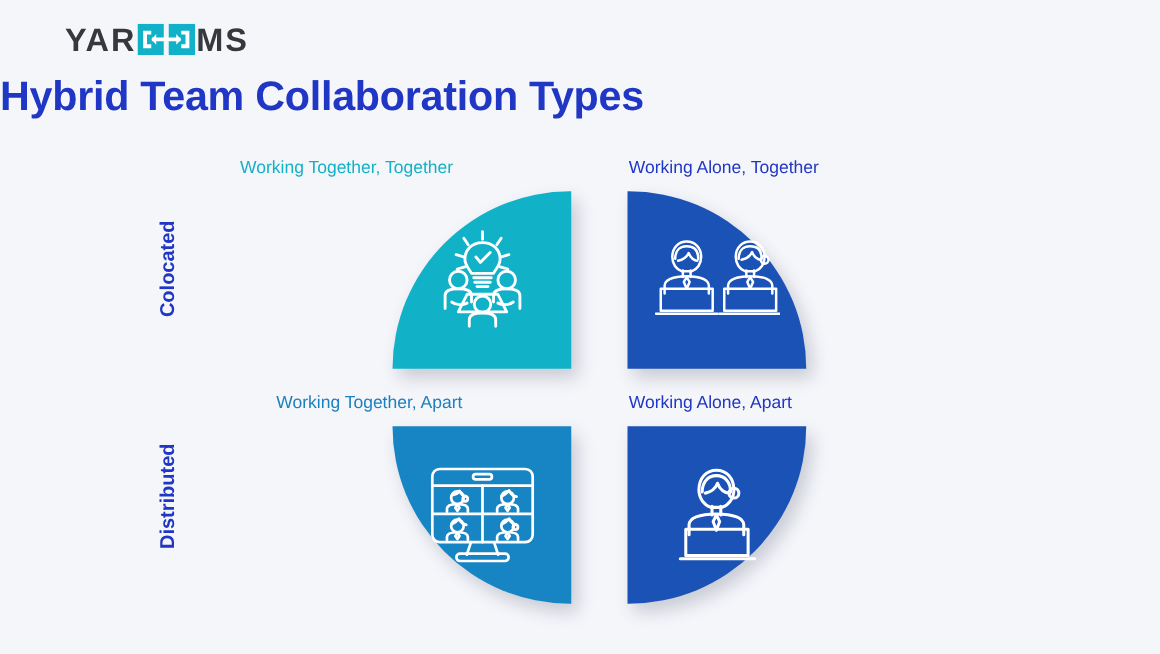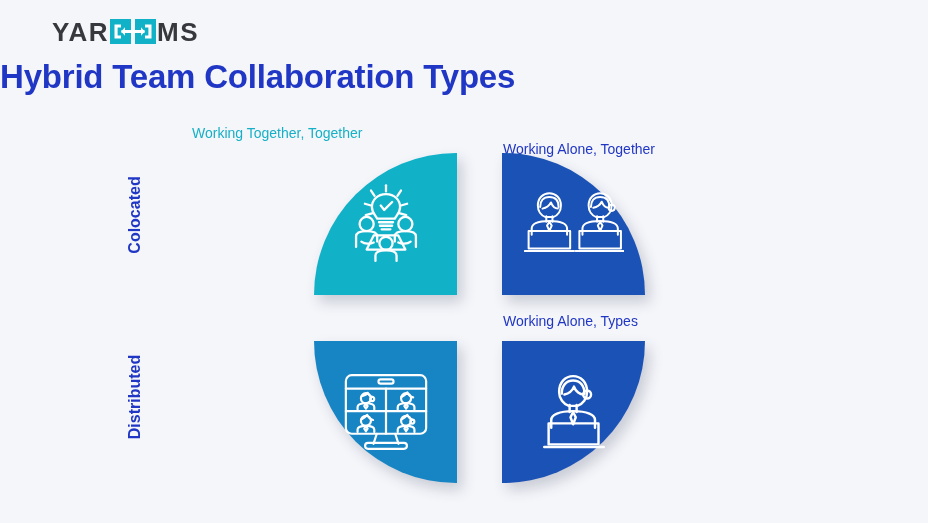--- a/index.html
+++ b/index.html
@@ -72,21 +72,21 @@
   #axis-colocated  { left: 75px;  top: 206px; width: 120px; }
   #axis-distributed{ left: 70px;  top: 388px; width: 130px; }
 
   .cell-label {
     position: absolute;
     font-size: 14px;
     font-weight: 400;
     white-space: nowrap;
   }
   #label-tl { left: 192px; top: 125px; color: #16b0c6; }
-  #label-tr { left: 503px; top: 125px; color: #2036c4; margin-top: 16px; }
+  #label-tr { left: 503px; top: 125px; color: #2036c4; }
   #label-bl { left: 221px; top: 313px; color: #1b7fc0; }
   #label-br { left: 503px; top: 313px; color: #2036c4; }
 
   .quad {
     position: absolute;
     width: 143px;
     height: 142px;
     display: flex;
     align-items: center;
     justify-content: center;
@@ -136,21 +136,22 @@
 
 <div id="title">Hybrid Team Collaboration Types</div>
 
 <div id="matrix">
 
   <div class="axis-label" id="axis-colocated">Colocated</div>
   <div class="axis-label" id="axis-distributed">Distributed</div>
 
   <div class="cell-label" id="label-tl">Working Together, Together</div>
   <div class="cell-label" id="label-tr">Working Alone, Together</div>
-  <div class="cell-label" id="label-br">Working Alone, Types</div>
+  <div class="cell-label" id="label-bl">Working Together, Apart</div>
+  <div class="cell-label" id="label-br">Working Alone, Apart</div>
 
   <div class="quad" id="quad-tl">
     <span>
       <svg width="88" height="88" viewBox="0 0 100 100" fill="none" stroke="#ffffff" stroke-width="2.6" stroke-linecap="round" stroke-linejoin="round">
 
         <line x1="50" y1="6" x2="50" y2="13"></line>
         <line x1="33" y1="12" x2="37" y2="18"></line>
         <line x1="67" y1="12" x2="63" y2="18"></line>
         <line x1="26" y1="27" x2="33" y2="29"></line>
         <line x1="74" y1="27" x2="67" y2="29"></line>

